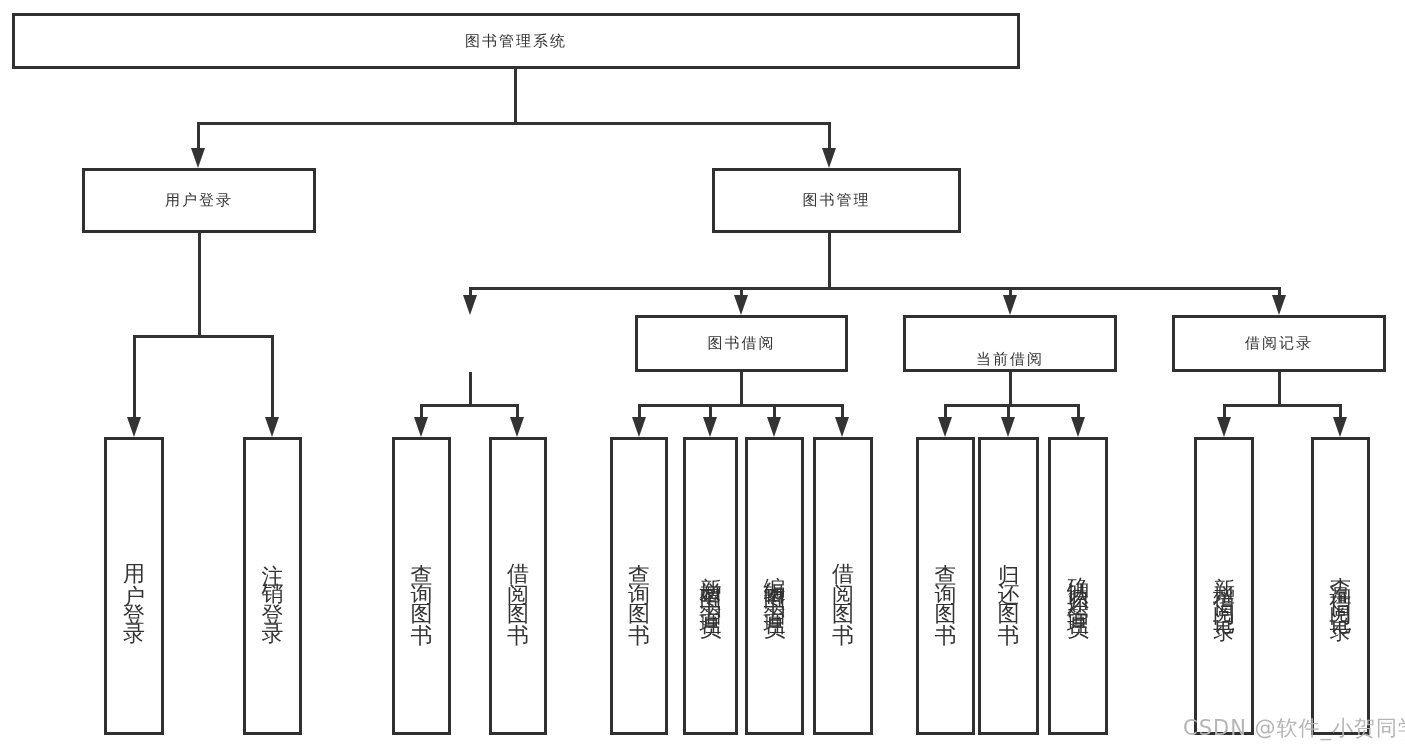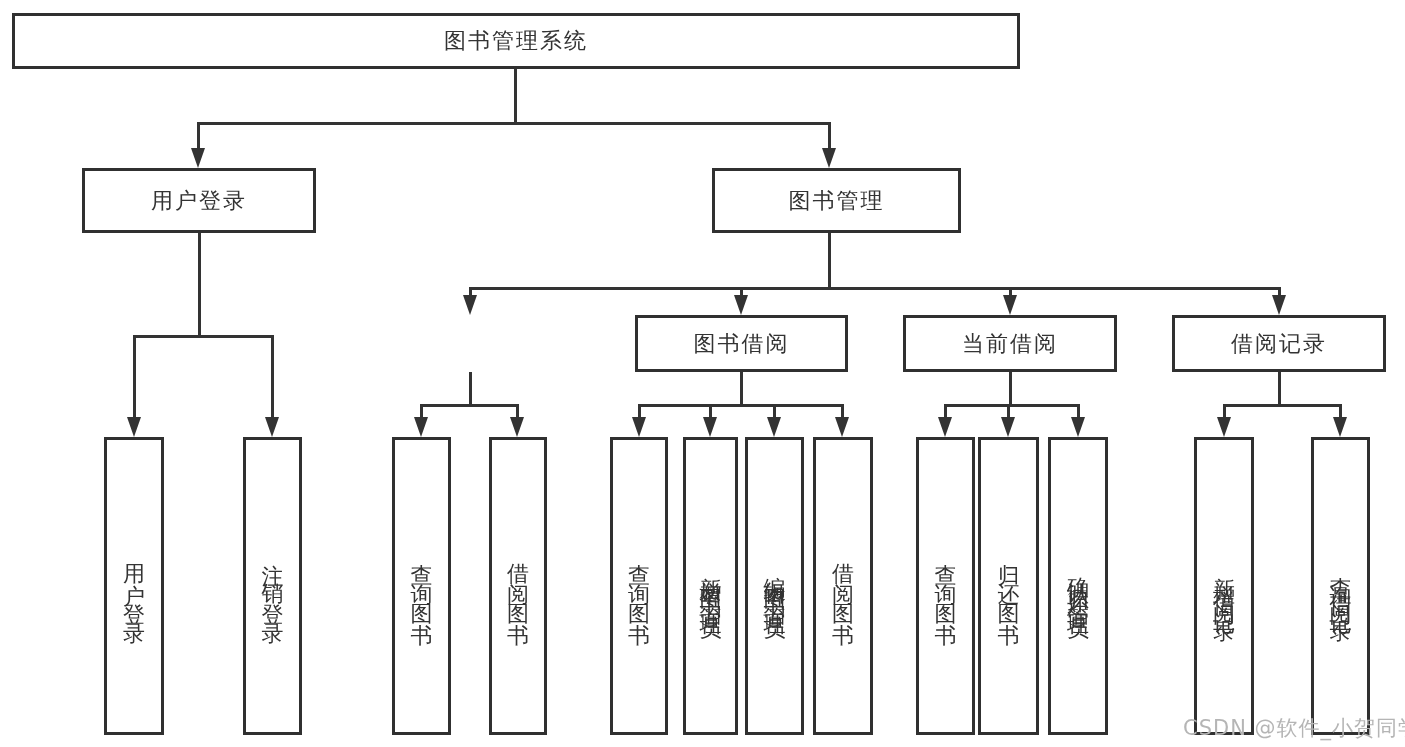--- a/index.html
+++ b/index.html
@@ -5,21 +5,21 @@
   html,body{margin:0;padding:0;background:#ffffff;}
   #stage{
     position:relative;width:1405px;height:747px;background:#ffffff;overflow:hidden;
     font-family:"DejaVu Sans","Liberation Sans",sans-serif;
   }
   
   .box{
     position:absolute;background:#ffffff;border:3px solid #303030;box-sizing:border-box;
     display:flex;align-items:center;justify-content:center;color:#333333;
   }
-  .hbox span{font-size:22px;letter-spacing:2px;white-space:nowrap;}
+  .hbox span{font-size:15px;letter-spacing:2px;white-space:nowrap;}
   .vbox span{
     writing-mode:vertical-rl;text-orientation:mixed;
     font-size:22px;line-height:1;white-space:nowrap;
   }
   .sp-lg span{letter-spacing:20px;}
   .sp-md span{letter-spacing:9px;}
   .sp-sm span{letter-spacing:6px;}
   
   .v{position:absolute;width:3px;background:#333333;}
   .h{position:absolute;height:3px;background:#333333;}
@@ -44,21 +44,21 @@
   <div class="box hbox" style="left:82px;top:168px;width:234px;height:65px;">
     <span>用户登录</span>
   </div>
   <div class="box hbox" style="left:712px;top:168px;width:249px;height:65px;">
     <span>图书管理</span>
   </div>
 
   <div class="box hbox" style="left:635px;top:315px;width:213px;height:57px;">
     <span>图书借阅</span>
   </div>
-  <div class="box hbox" style="left:903px;top:315px;width:214px;height:57px;">
+  <div class="box hbox" style="left:903px;top:315px;width:214px;height:57px;align-items:flex-end;">
     <span>当前借阅</span>
   </div>
   <div class="box hbox" style="left:1172px;top:315px;width:214px;height:57px;">
     <span>借阅记录</span>
   </div>
 
   <div class="box vbox sp-lg" style="left:104px;top:437px;width:60px;height:298px;">
     <span>用户登录</span>
   </div>
   <div class="box vbox sp-lg" style="left:243px;top:437px;width:59px;height:298px;">

